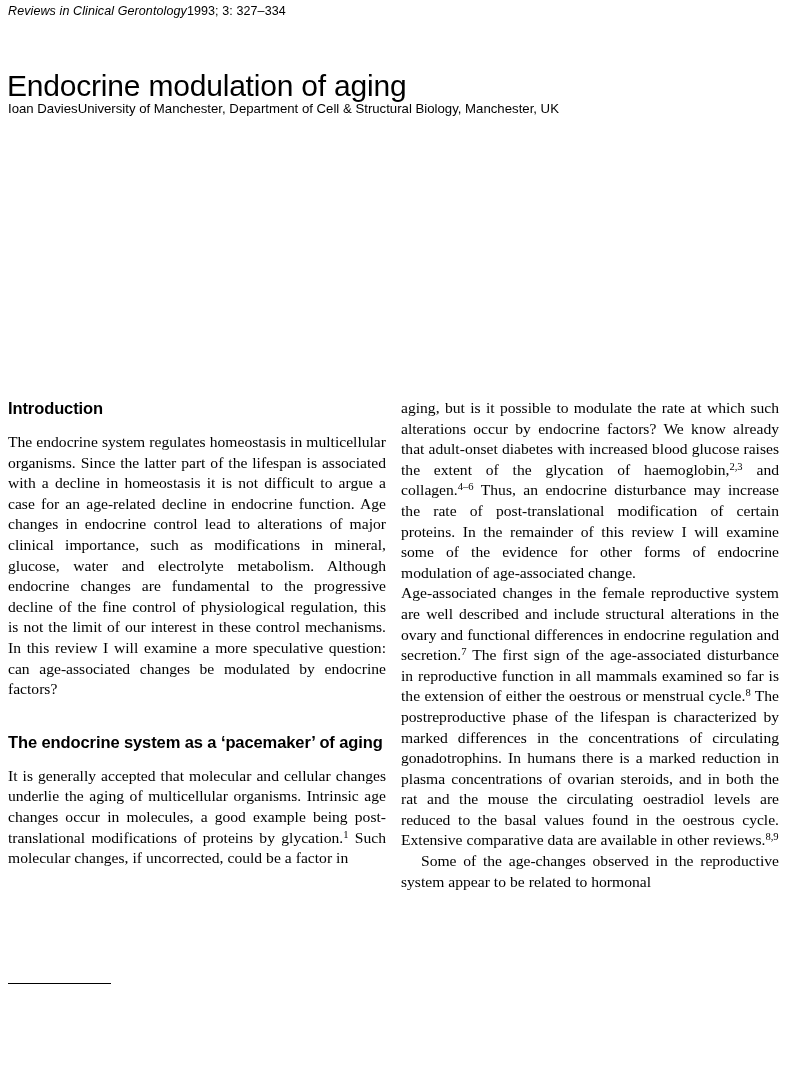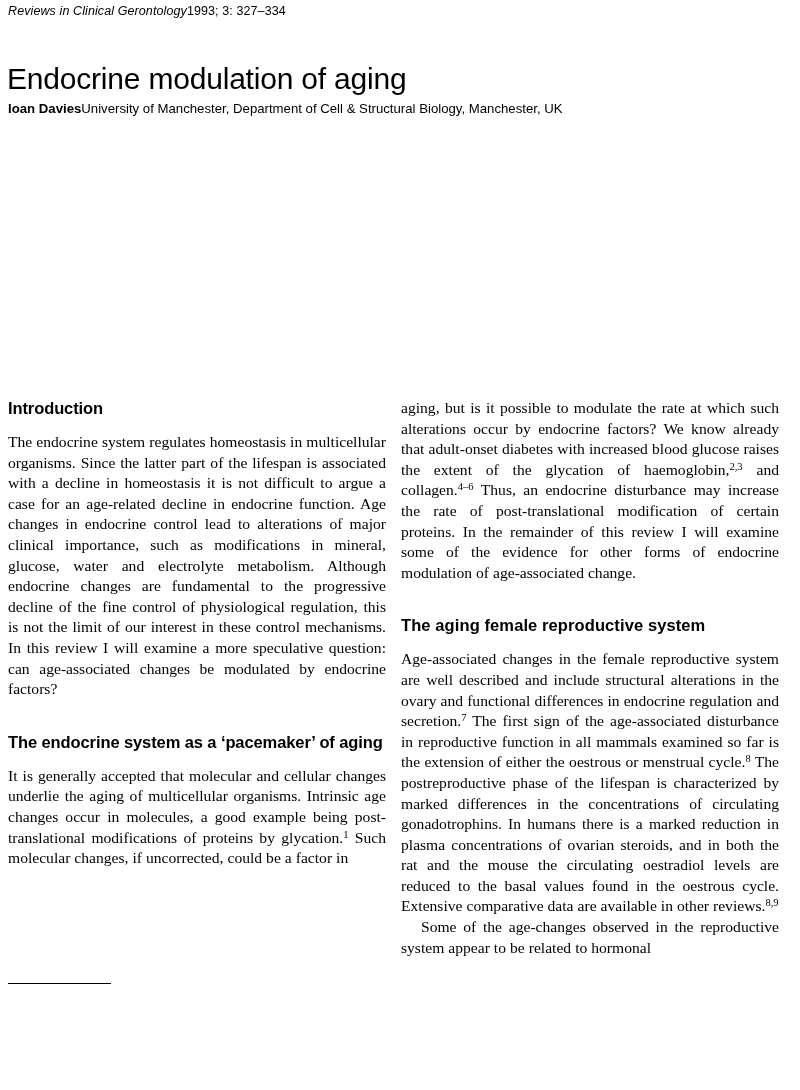--- a/index.html
+++ b/index.html
@@ -39,42 +39,42 @@
     font-weight: 400;
   }
   .running-head .cite {
     font-style: normal;
   }
 
   
   .article-title {
     position: absolute;
     left: 7px;
-    top: 41px;
+    top: 48px;
     font-family: "Liberation Sans", "DejaVu Sans", sans-serif;
     font-size: 30px;
     font-weight: 400;
     letter-spacing: -0.2px;
     line-height: 36px;
     white-space: nowrap;
   }
 
   
   .byline {
     position: absolute;
     left: 8px;
     top: 100px;
     width: 770px;
     font-family: "Liberation Sans", "DejaVu Sans", sans-serif;
     font-size: 13.2px;
     line-height: 17px;
     white-space: nowrap;
   }
   .byline .author {
-    font-weight: bold;
+    font-weight: normal;
   }
   .byline .affil {
     font-weight: 400;
   }
 
   
   .col {
     position: absolute;
     top: 398px;
     width: 378px;
@@ -174,21 +174,20 @@
     <h2 class="section justified gap-above">The endocrine system as a ‘pacemaker’ of aging</h2>
 
     <p class="body"><span>It is generally accepted that molecular and cellular changes underlie the aging of multicellular organisms. Intrinsic age changes occur in molecules, a good example being post-translational modifications of proteins by glycation.</span><sup>1</sup><span> Such molecular changes, if uncorrected, could be a factor in</span></p>
 
   </div>
 
   <div class="col col-right">
 
     <p class="body"><span>aging, but is it possible to modulate the rate at which such alterations occur by endocrine factors? We know already that adult-onset diabetes with increased blood glucose raises the extent of the glycation of haemoglobin,</span><sup>2,3</sup><span> and collagen.</span><sup>4–6</sup><span> Thus, an endocrine disturbance may increase the rate of post-translational modification of certain proteins. In the remainder of this review I will examine some of the evidence for other forms of endocrine modulation of age-associated change.</span></p>
 
-    <h2 class="section spaced gap-above">The aging female reproductive system</h2>
 
     <p class="body"><span>Age-associated changes in the female reproductive system are well described and include structural alterations in the ovary and functional differences in endocrine regulation and secretion.</span><sup>7</sup><span> The first sign of the age-associated disturbance in reproductive function in all mammals examined so far is the extension of either the oestrous or menstrual cycle.</span><sup>8</sup><span> The postreproductive phase of the lifespan is characterized by marked differences in the concentrations of circulating gonadotrophins. In humans there is a marked reduction in plasma concentrations of ovarian steroids, and in both the rat and the mouse the circulating oestradiol levels are reduced to the basal values found in the oestrous cycle. Extensive comparative data are available in other reviews.</span><sup>8,9</sup></p>
 
     <p class="body indent">Some of the age-changes observed in the reproductive system appear to be related to hormonal</p>
 
   </div>
 
   <div class="footnote-rule"></div>
 
   <div class="copyright">© Edward Arnold 1993</div>

